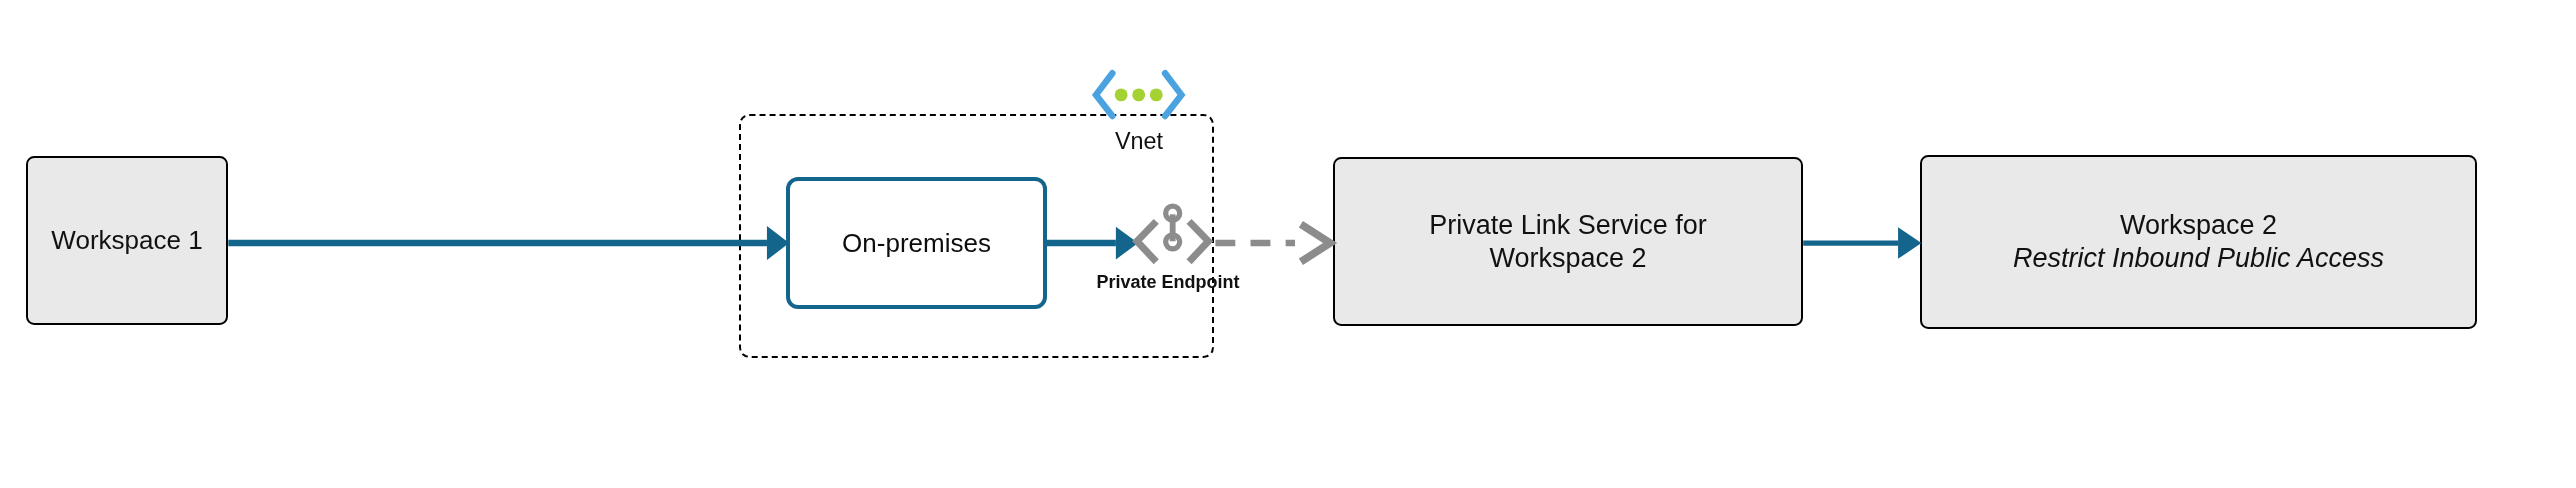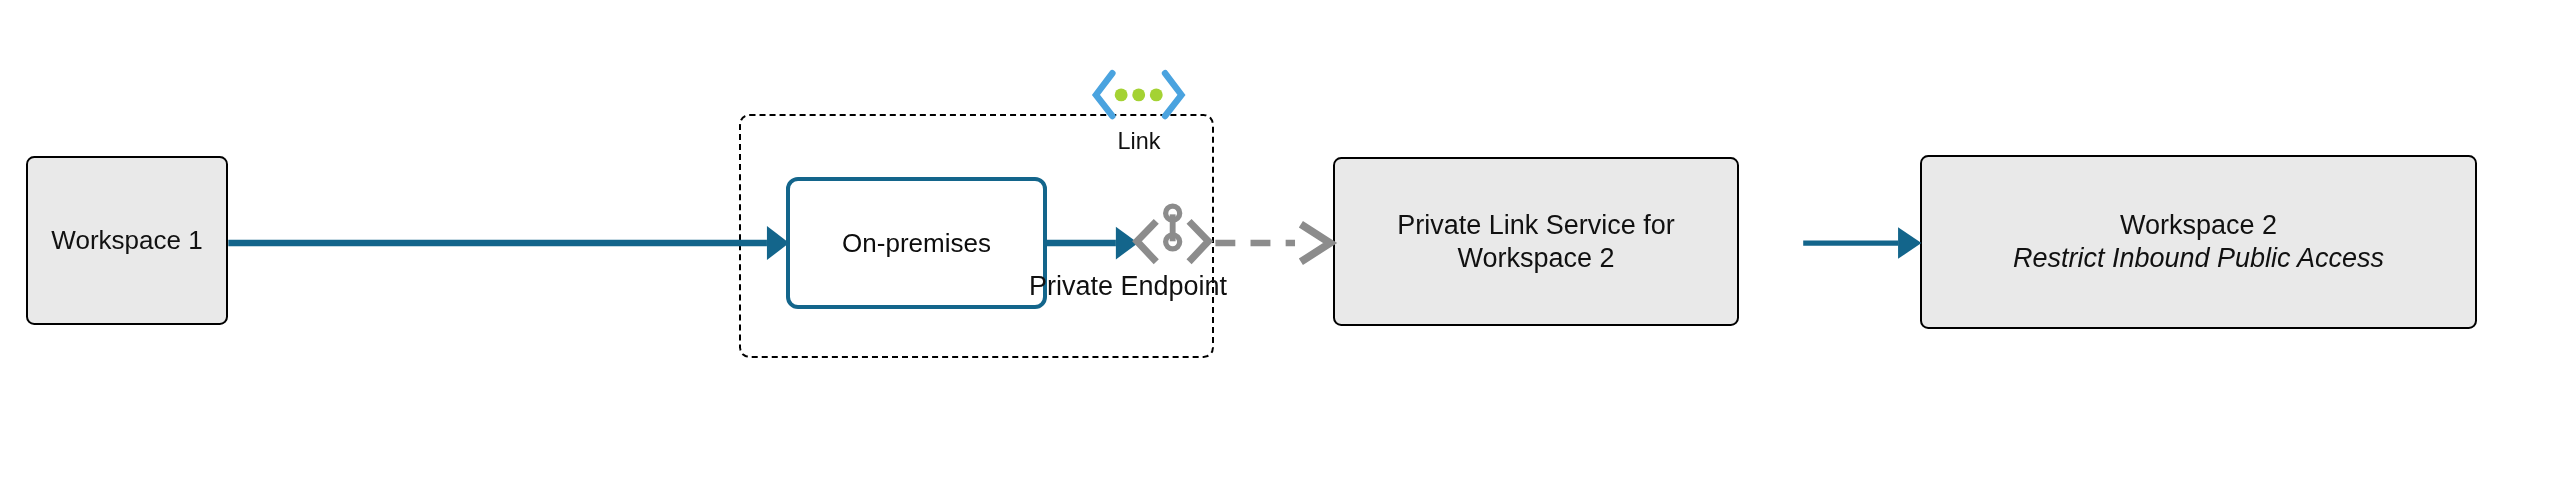--- a/index.html
+++ b/index.html
@@ -103,21 +103,21 @@
   <div class="vnet-boundary" id="vnet-boundary" style="left: 739px; top: 114px; width: 475px; height: 244px; border-color: rgb(0, 0, 0);"></div>
 
   <div class="node-box" id="node-workspace-1" style="left: 26px; top: 156px; width: 202px; height: 169px; font-size: 26px; background: rgb(233, 233, 233); border-color: rgb(0, 0, 0); color: rgb(17, 17, 17);">
     <span class="line">Workspace 1</span>
   </div>
 
   <div class="gateway-box" id="node-gateway" style="left: 786px; top: 177px; width: 261px; height: 132px; font-size: 26px; background: rgb(255, 255, 255); border-color: rgb(19, 101, 139);">
     <span class="line">On-premises</span>
   </div>
 
-  <div class="node-box" id="node-private-link-service" style="left: 1333px; top: 157px; width: 406px; height: 169px; font-size: 27px; background: rgb(233, 233, 233); border-color: rgb(0, 0, 0); color: rgb(17, 17, 17);">
+  <div class="node-box" id="node-private-link-service" style="left: 1333px; top: 157px; width: 470px; height: 169px; font-size: 27px; background: rgb(233, 233, 233); border-color: rgb(0, 0, 0); color: rgb(17, 17, 17);">
     <span class="line">Private Link Service for</span>
     <span class="line">Workspace 2</span>
   </div>
 
   <div class="node-box" id="node-workspace-2" style="left: 1920px; top: 155px; width: 557px; height: 174px; font-size: 27px; background: rgb(233, 233, 233); border-color: rgb(0, 0, 0); color: rgb(17, 17, 17);">
     <span class="line">Workspace 2</span>
     <span class="line italic">Restrict Inbound Public Access</span>
   </div>
 
   <svg class="overlay" viewBox="0 0 4400 835">
@@ -152,18 +152,18 @@
 
     <g>
       <polyline points="1975,378 1942,412 1975,447" fill="none" stroke="#8c8c8c" stroke-width="12" stroke-linecap="butt" stroke-linejoin="miter"></polyline>
       <polyline points="2031,378 2064,412 2031,447" fill="none" stroke="#8c8c8c" stroke-width="12" stroke-linecap="butt" stroke-linejoin="miter"></polyline>
       <line x1="2003" y1="366" x2="2003" y2="412" stroke="#8c8c8c" stroke-width="10"></line>
       <circle cx="2003" cy="364" r="12" fill="none" stroke="#8c8c8c" stroke-width="9"></circle>
       <circle cx="2003" cy="413" r="12" fill="none" stroke="#8c8c8c" stroke-width="9"></circle>
     </g>
   </svg>
 
-  <div class="free-label centered" id="label-vnet" style="left: 1139px; top: 130px; font-size: 23.4px;">Link</div>
+  <div class="free-label centered" id="label-vnet" style="left: 1139px; top: 130px; font-size: 23.4px;">Vnet</div>
 
-  <div class="free-label centered" id="label-private-endpoint" style="left: 1128px; top: 273px; font-size: 27px;">Private Endpoint</div>
+  <div class="free-label centered" id="label-private-endpoint" style="left: 1168px; top: 273px; font-size: 18px; font-weight: bold;">Private Endpoint</div>
 
 </div>
 
 
 </body></html>

